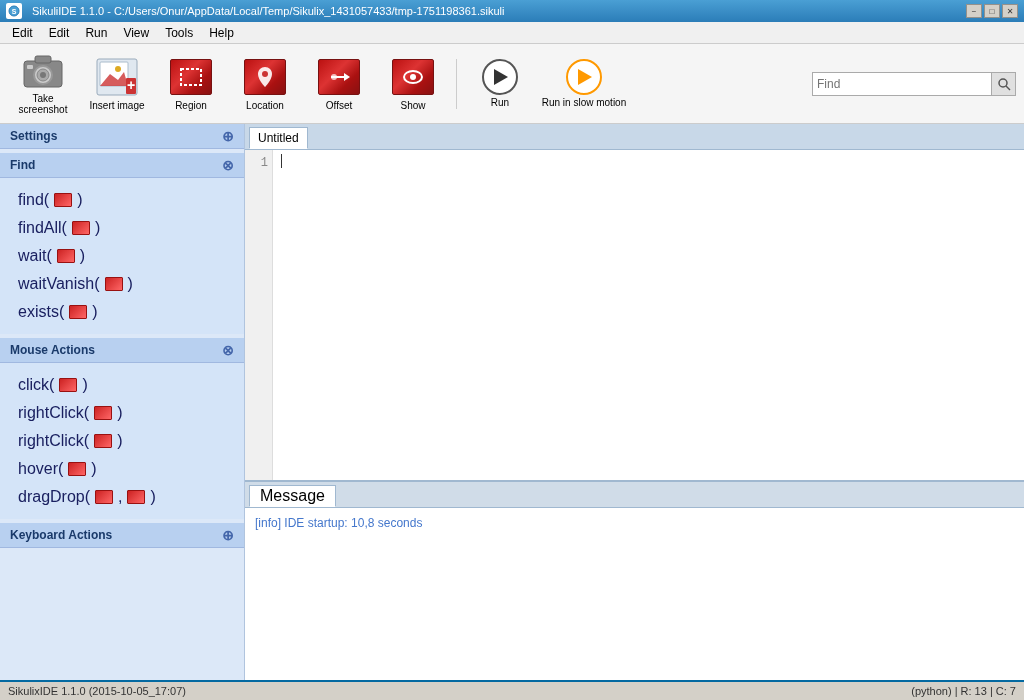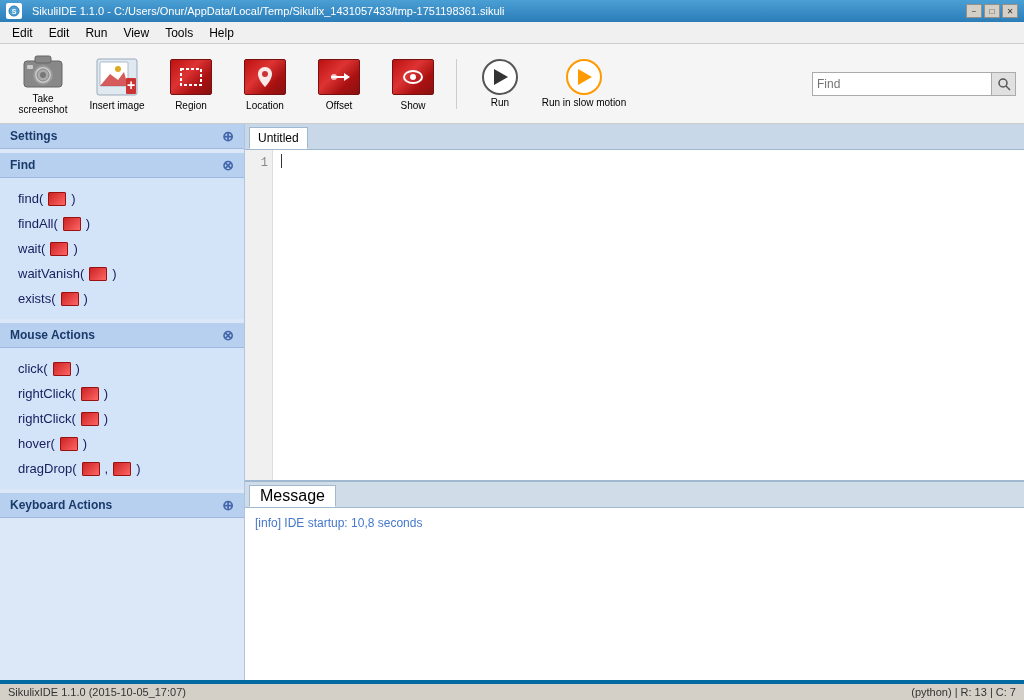--- a/index.html
+++ b/index.html
@@ -209,21 +209,21 @@
       color: #4466aa;
     }
 
     .sidebar-section-content {
       padding: 8px 14px;
       background: #d4e4f8;
     }
 
     .sidebar-item {
       padding: 5px 4px;
-      font-size: 13px;
+      font-size: 16px;
       color: #1a2060;
       cursor: pointer;
       display: flex;
       align-items: center;
       gap: 4px;
     }
 
     .mini-icon {
       display: inline-block;
       width: 18px;
@@ -359,21 +359,21 @@
     }
 
     .message-info {
       color: #4477cc;
     }
 
     
     #status-bar {
       height: 20px;
       background: #d4d0c8;
-      border-top: 4px solid #0369a1;
+      border-top: 2px solid #0369a1;
       display: flex;
       align-items: center;
       padding: 0 8px;
       font-size: 11px;
       color: #333;
       justify-content: space-between;
     }
   </style>
 </head>
 <body>

